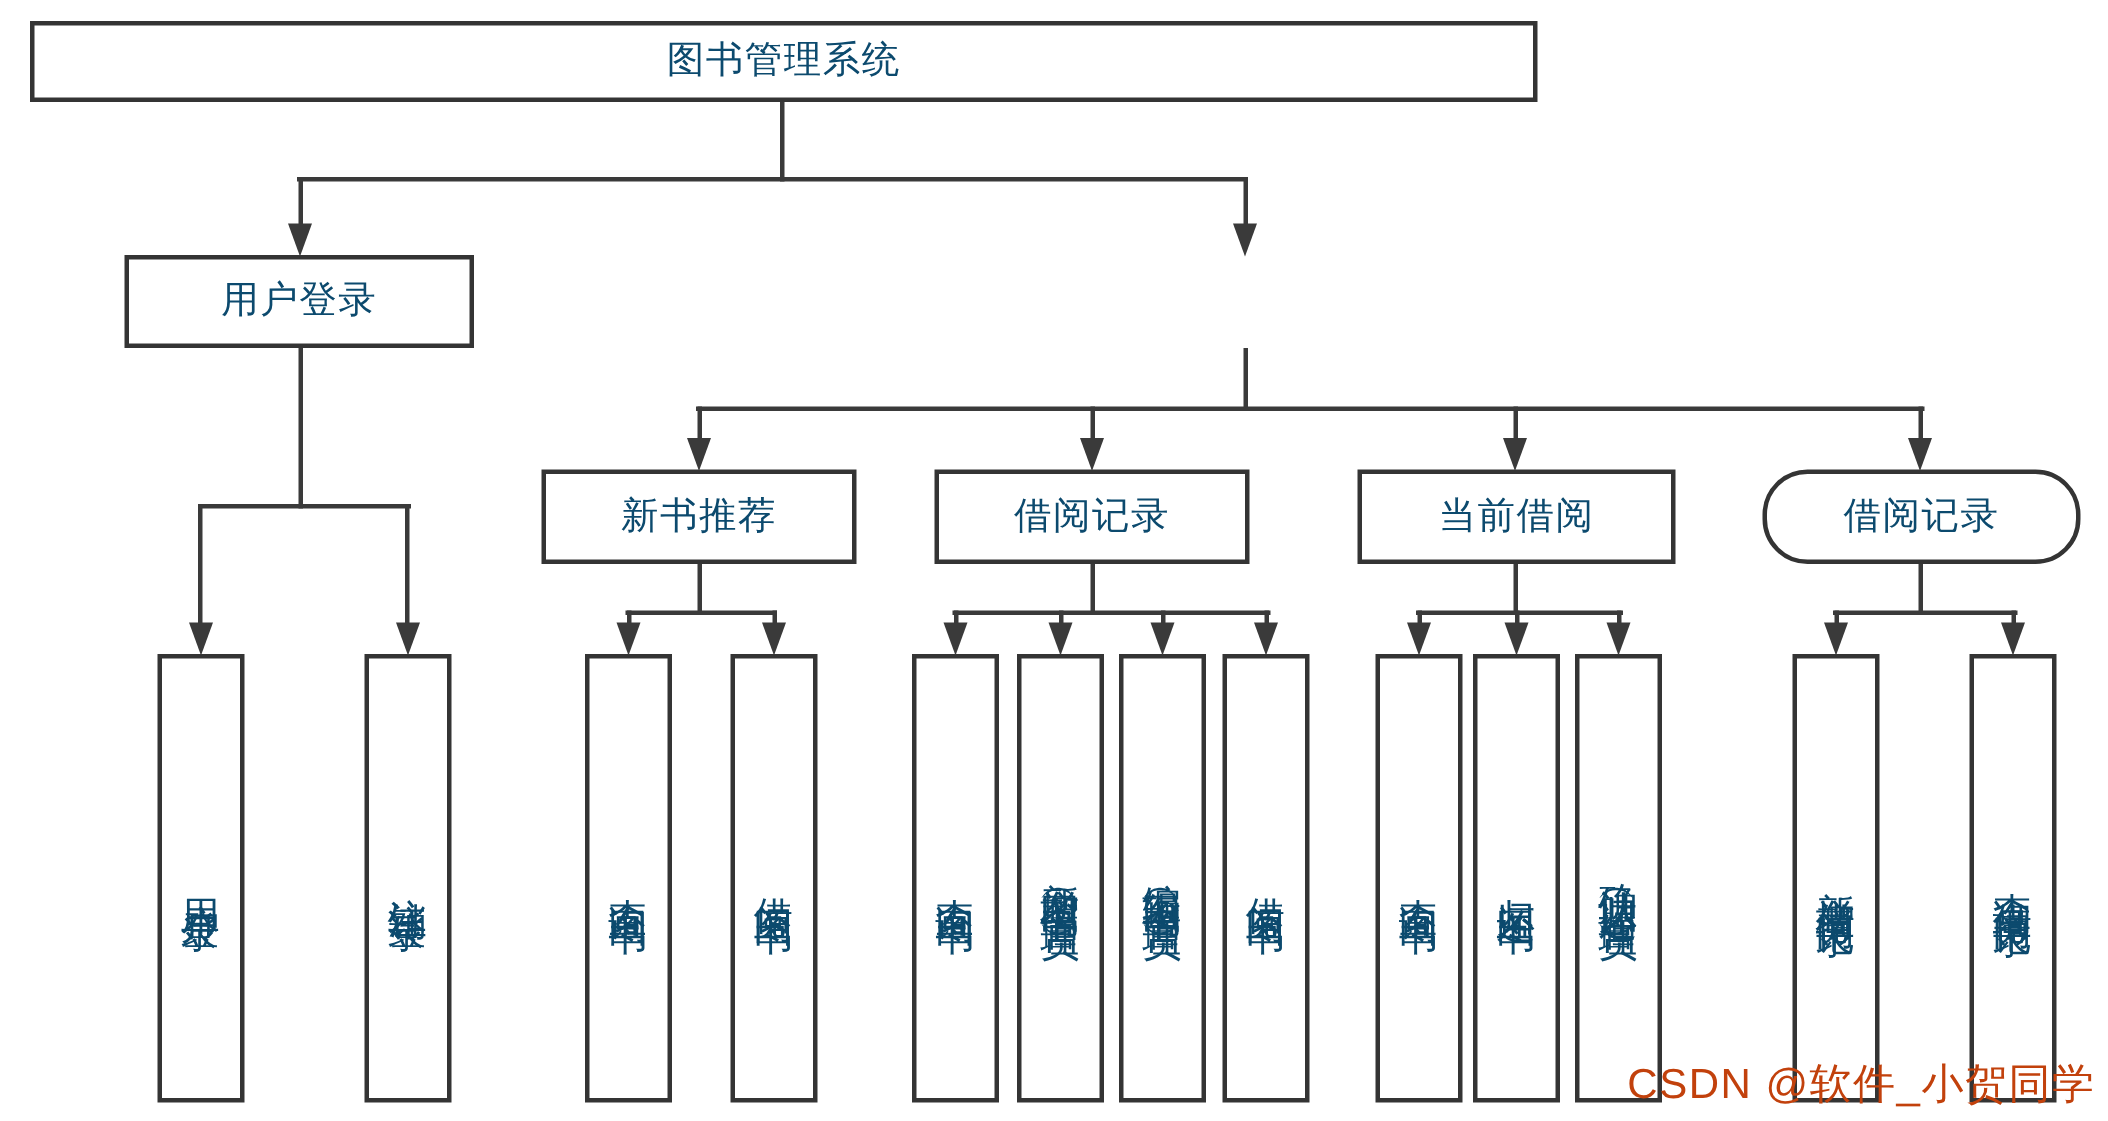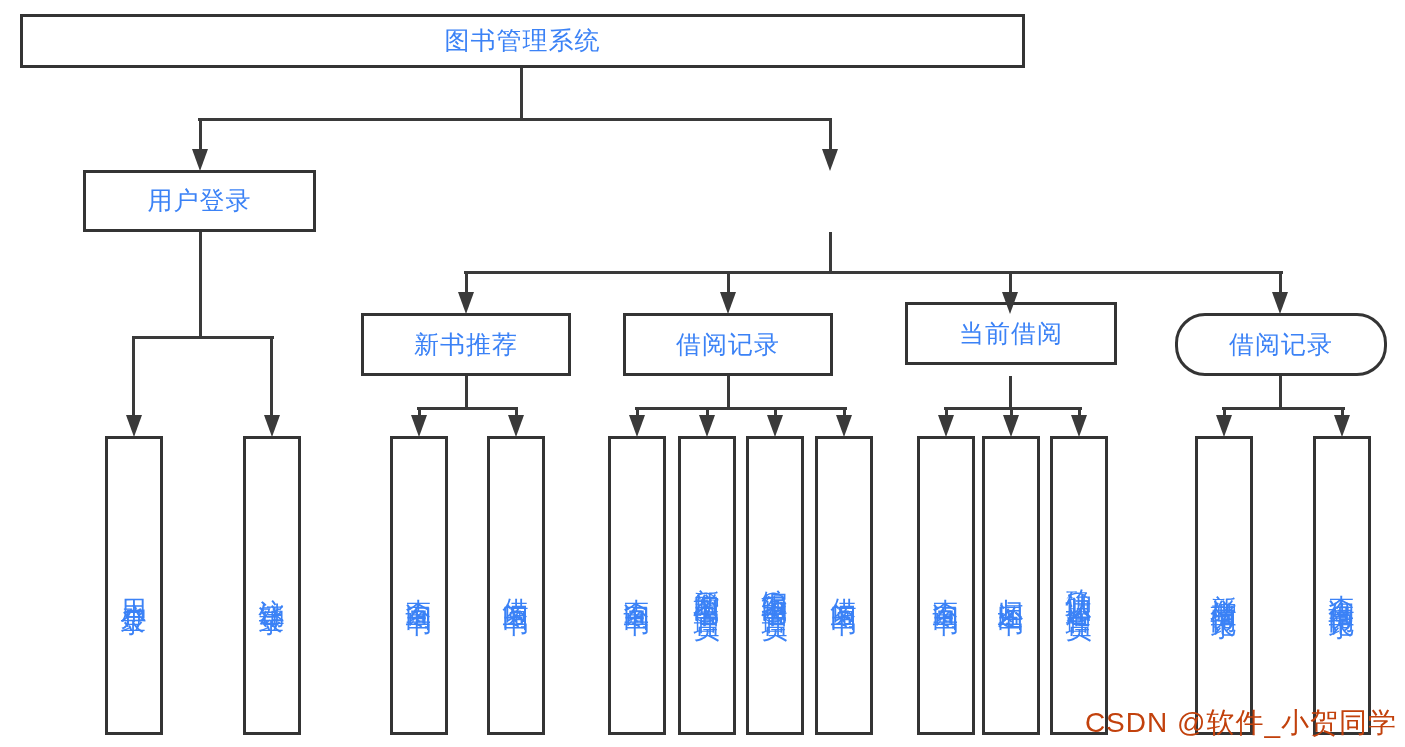--- a/index.html
+++ b/index.html
@@ -12,21 +12,21 @@
   .canvas {
     position: relative;
     width: 1405px; height: 747px;
     background: #ffffff;
   }
   .node {
     position: absolute;
     box-sizing: border-box;
     background: #ffffff;
     border: 3px solid #343434;
-    color: #3b82f6;
+    color: #0c4a6e;
     display: flex;
     align-items: center;
     justify-content: center;
     font-size: 25px;
     letter-spacing: 1px;
     text-align: center;
     line-height: 1.1;
   }
   .node.vert {
     writing-mode: vertical-rl;
@@ -62,21 +62,21 @@
 <body>
 
 <div class="canvas">
 
   <div class="node" style="left:20px; top:14px; width:1005px; height:54px;">图书管理系统</div>
 
   <div class="node" style="left:83px; top:170px; width:233px; height:62px;">用户登录</div>
 
   <div class="node" style="left:361px; top:313px; width:210px; height:63px;">新书推荐</div>
   <div class="node" style="left:623px; top:313px; width:210px; height:63px;">借阅记录</div>
-  <div class="node" style="left:905px; top:302px; width:212px; height:63px;">当前借阅</div>
+  <div class="node" style="left:905px; top:313px; width:212px; height:63px;">当前借阅</div>
   <div class="node" style="left:1175px; top:313px; width:212px; height:63px;border-radius:30px;">借阅记录</div>
 
   <div class="node vert" style="left:105px; top:436px; width:58px; height:299px;">用户登录</div>
   <div class="node vert" style="left:243px; top:436px; width:58px; height:299px;">注销登录</div>
 
   <div class="node vert" style="left:390px; top:436px; width:58px; height:299px;">查询图书</div>
   <div class="node vert" style="left:487px; top:436px; width:58px; height:299px;">借阅图书</div>
 
   <div class="node vert" style="left:608px; top:436px; width:58px; height:299px;">查询图书</div>
   <div class="node vert" style="left:678px; top:436px; width:58px; height:299px;">新增图书（管理员）</div>

